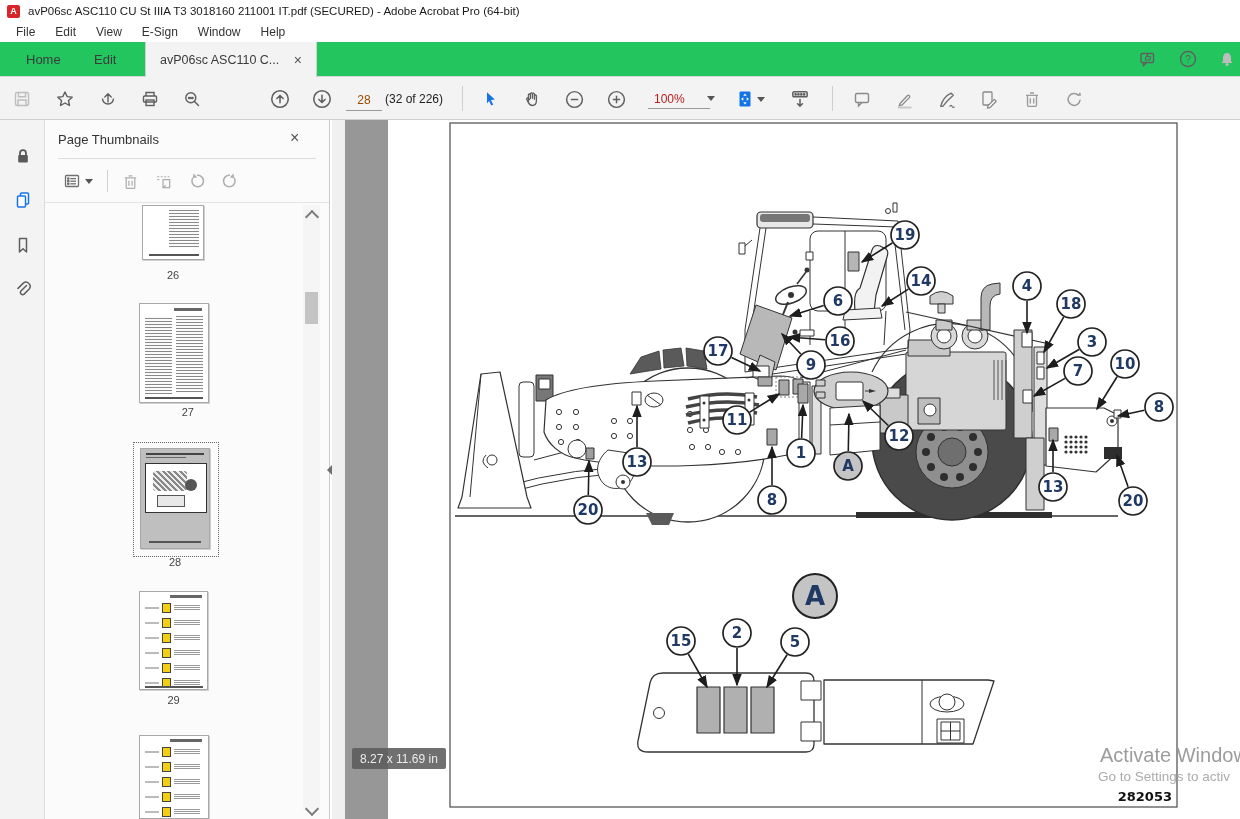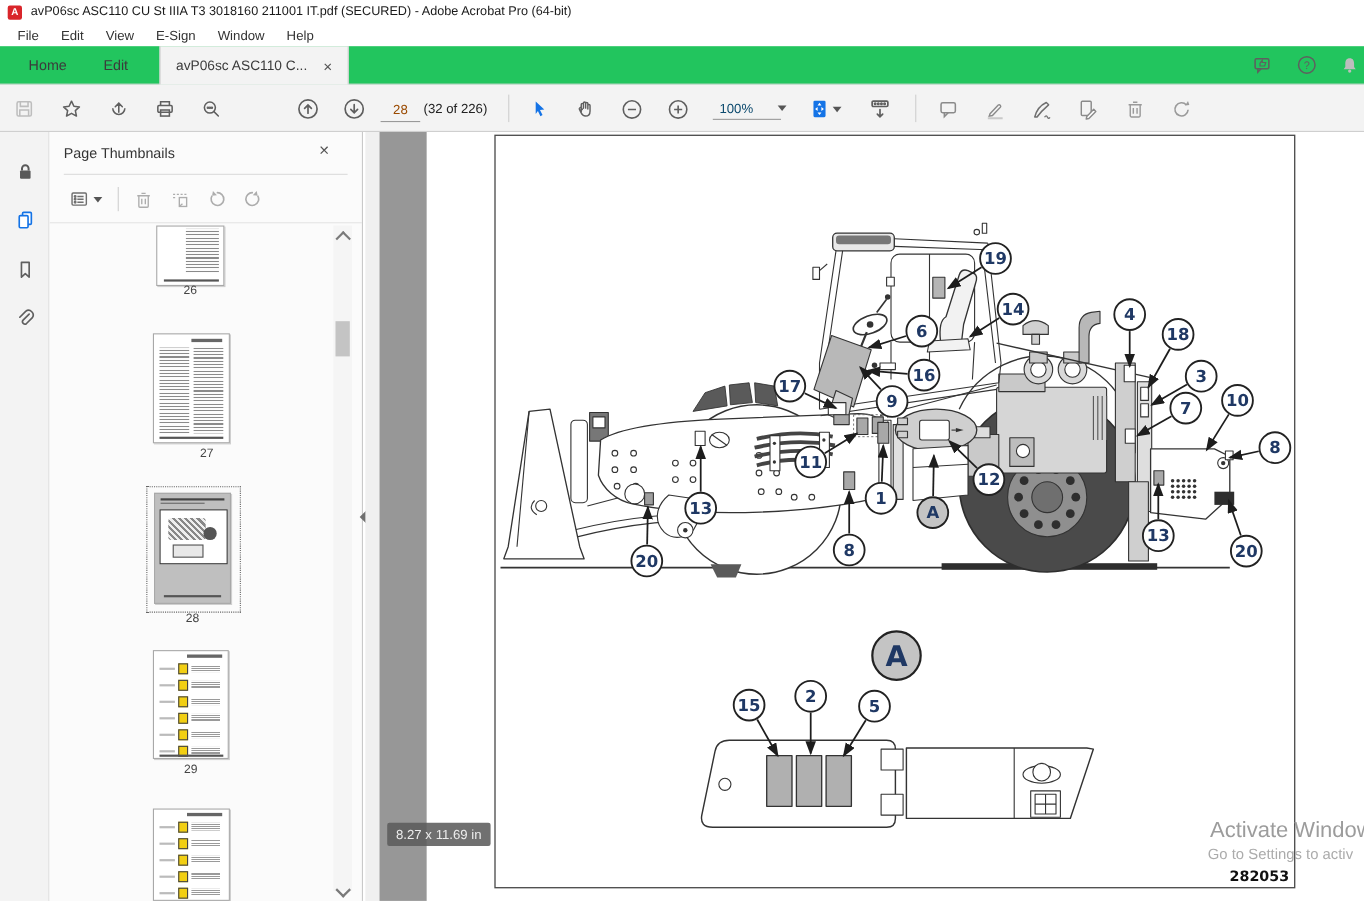--- a/index.html
+++ b/index.html
@@ -19,21 +19,21 @@
   #tab-doc{background:#f3f3f3;border-left:1px solid #cfcfcf;border-right:1px solid #cfcfcf;font-size:12.5px;width:172px;box-sizing:border-box;justify-content:space-between;}
   #tab-doc .close{color:#555;font-size:14px;margin-left:8px;}
   .tr-ic{position:absolute;top:46px;width:26px;height:26px;display:flex;align-items:center;justify-content:center;}
   
   #toolbar{left:0;top:77px;width:1240px;height:43px;background:#f3f3f3;border-bottom:1px solid #cfcfcf;box-sizing:border-box;}
   .tbtn{position:absolute;top:8px;width:28px;height:28px;display:flex;align-items:center;justify-content:center;border-radius:3px;}
   .vdiv{position:absolute;top:9px;width:1px;height:25px;background:#cfcfcf;}
   #page-num{position:absolute;left:346px;top:12px;width:32px;height:19px;border:none;border-bottom:1px solid #9a9a9a;
             background:transparent;text-align:center;font-size:12px;color:#9a4a00;font-family:"Liberation Sans",sans-serif;}
   #page-count{position:absolute;left:385px;top:15px;font-size:12px;color:#222;}
-  #zoom-box{position:absolute;left:648px;top:12px;width:62px;height:19px;border-bottom:1px solid #9a9a9a;font-size:12px;color:#0c4a6e;display:flex;align-items:center;}
+  #zoom-box{position:absolute;left:648px;top:12px;width:62px;height:19px;border-bottom:1px solid #9a9a9a;font-size:12px;color:#b91c1c;display:flex;align-items:center;}
   #zoom-box .lbl{margin-left:6px;}
   .caret{width:0;height:0;border-left:4px solid transparent;border-right:4px solid transparent;border-top:5px solid #555;display:inline-block;}
   #zoom-box .caret{margin-left:22px;}
   
   #leftrail{left:0;top:120px;width:45px;height:699px;background:#f3f3f3;border-right:1px solid #dcdcdc;box-sizing:border-box;}
   .rail-ic{position:absolute;left:9px;width:27px;height:27px;display:flex;align-items:center;justify-content:center;}
   
   #thumbpanel{left:45px;top:120px;width:285px;height:699px;background:#fbfbfb;border-right:1px solid #c9c9c9;box-sizing:border-box;overflow:hidden;}
   #tp-title{left:13px;top:12px;font-size:13px;color:#333;}
   #tp-close{left:245px;top:9px;font-size:16px;color:#555;}
@@ -311,21 +311,21 @@
         <path d="M14.2,6.8 A5.8,5.8 0 1 1 10,4.2"></path>
         <path d="M13.4,2.6 L14.2,7 L9.8,6.4 Z" fill="#adadad" stroke="none"></path>
       </svg>
   </div>
   <div class="abs" id="tp-sep2"></div>
   <div class="abs" id="thumb-list" style="left:0;top:0;width:285px;height:699px">
       <div class="page-thumb" style="left: 97px; top: 85px; width: 62px; height: 55px;">
         <div class="abs txtlines" style="left:26px;top:2px;width:30px;height:40px"></div>
         <div class="abs" style="left:6px;top:48px;width:50px;height:2px;background:#555"></div>
       </div>
-      <div class="thumb-label" style="left: 108px; top: 138px;">26</div>
+      <div class="thumb-label" style="left: 108px; top: 149px;">26</div>
       <div class="page-thumb" style="left: 94px; top: 183px; width: 70px; height: 100px;">
         <div class="abs" style="left:34px;top:4px;width:28px;height:3px;background:#666"></div>
         <div class="abs txtlines" style="left:5px;top:12px;width:27px;height:78px"></div>
         <div class="abs txtlines" style="left:36px;top:10px;width:27px;height:80px"></div>
         <div class="abs" style="left:5px;top:93px;width:58px;height:2px;background:#555"></div>
       </div>
       <div class="thumb-label" style="left: 109px; top: 286px; text-align: right;">27</div>
       <div class="abs sel-box" style="left: 88px; top: 322px; width: 84px; height: 113px;"></div>
       <div class="page-thumb" style="left: 95px; top: 328px; width: 70px; height: 101px; background: rgb(191, 191, 191);">
         <div class="abs" style="left:5px;top:4px;width:58px;height:2px;background:#444"></div>

